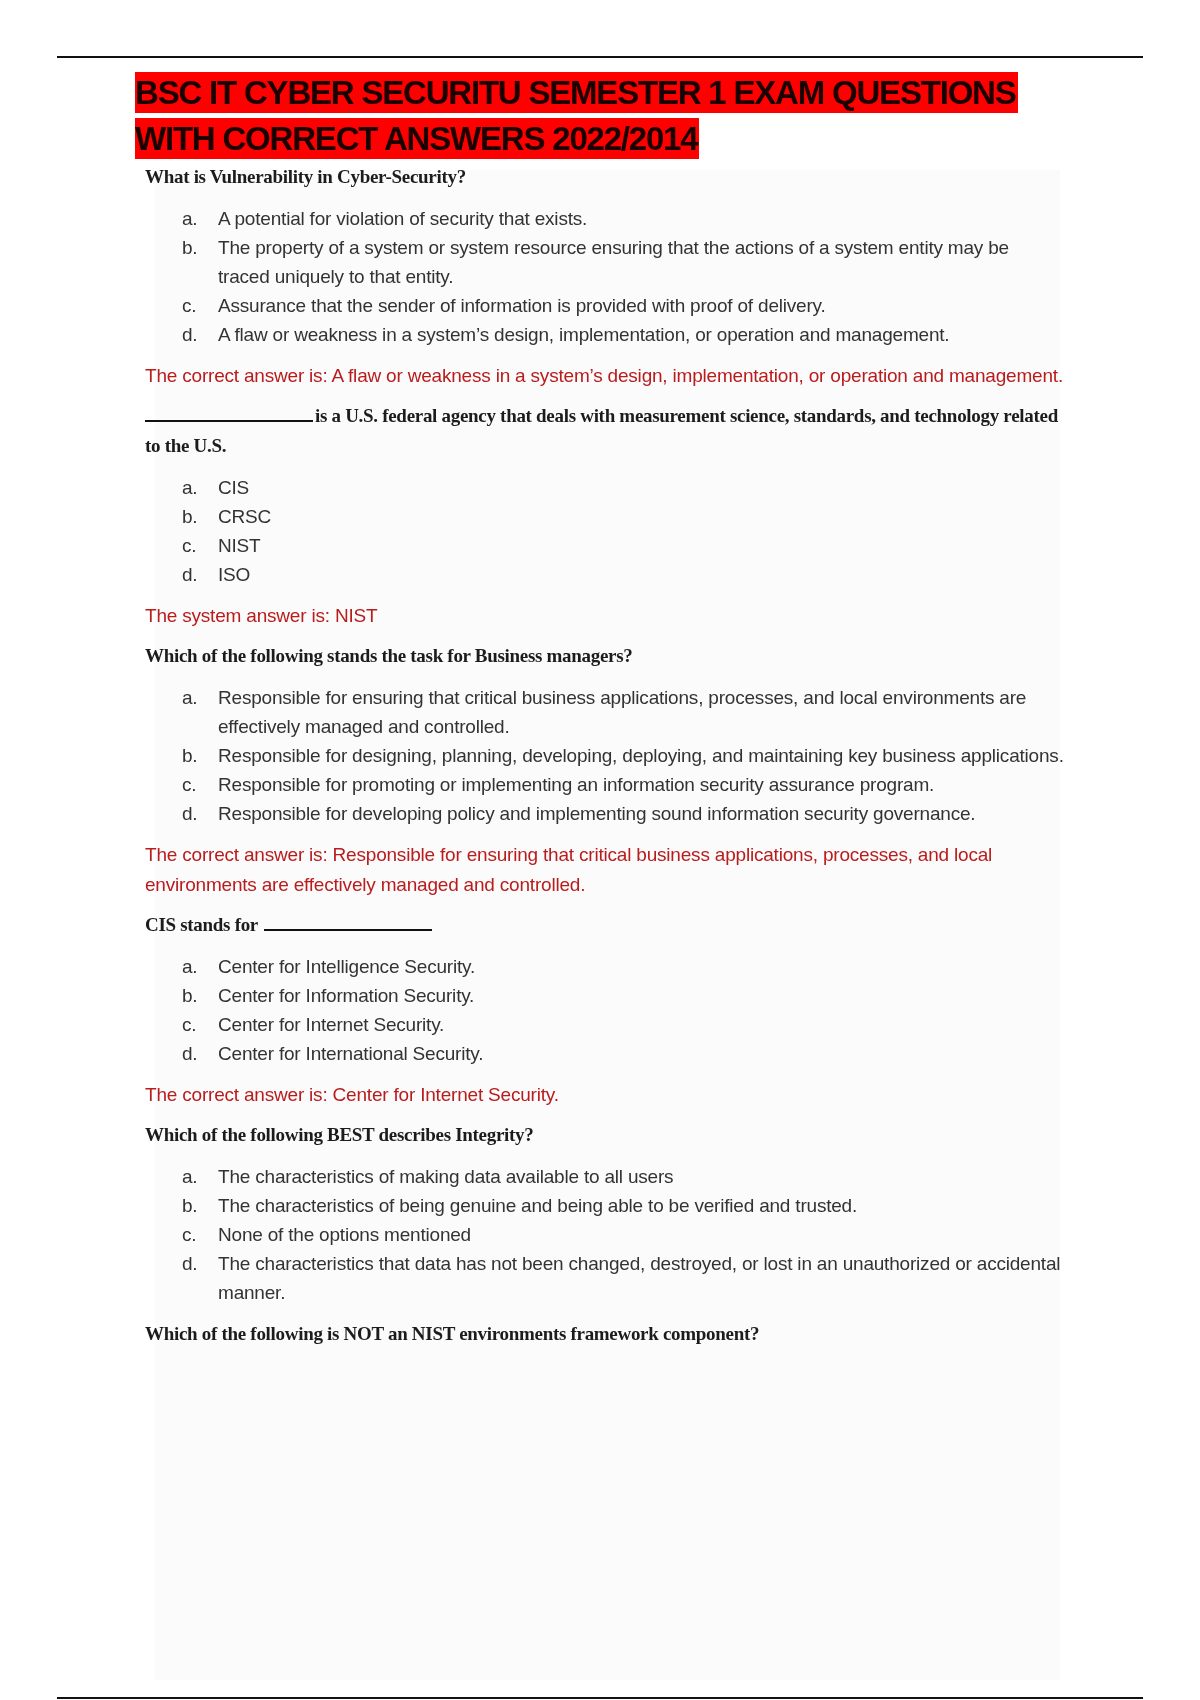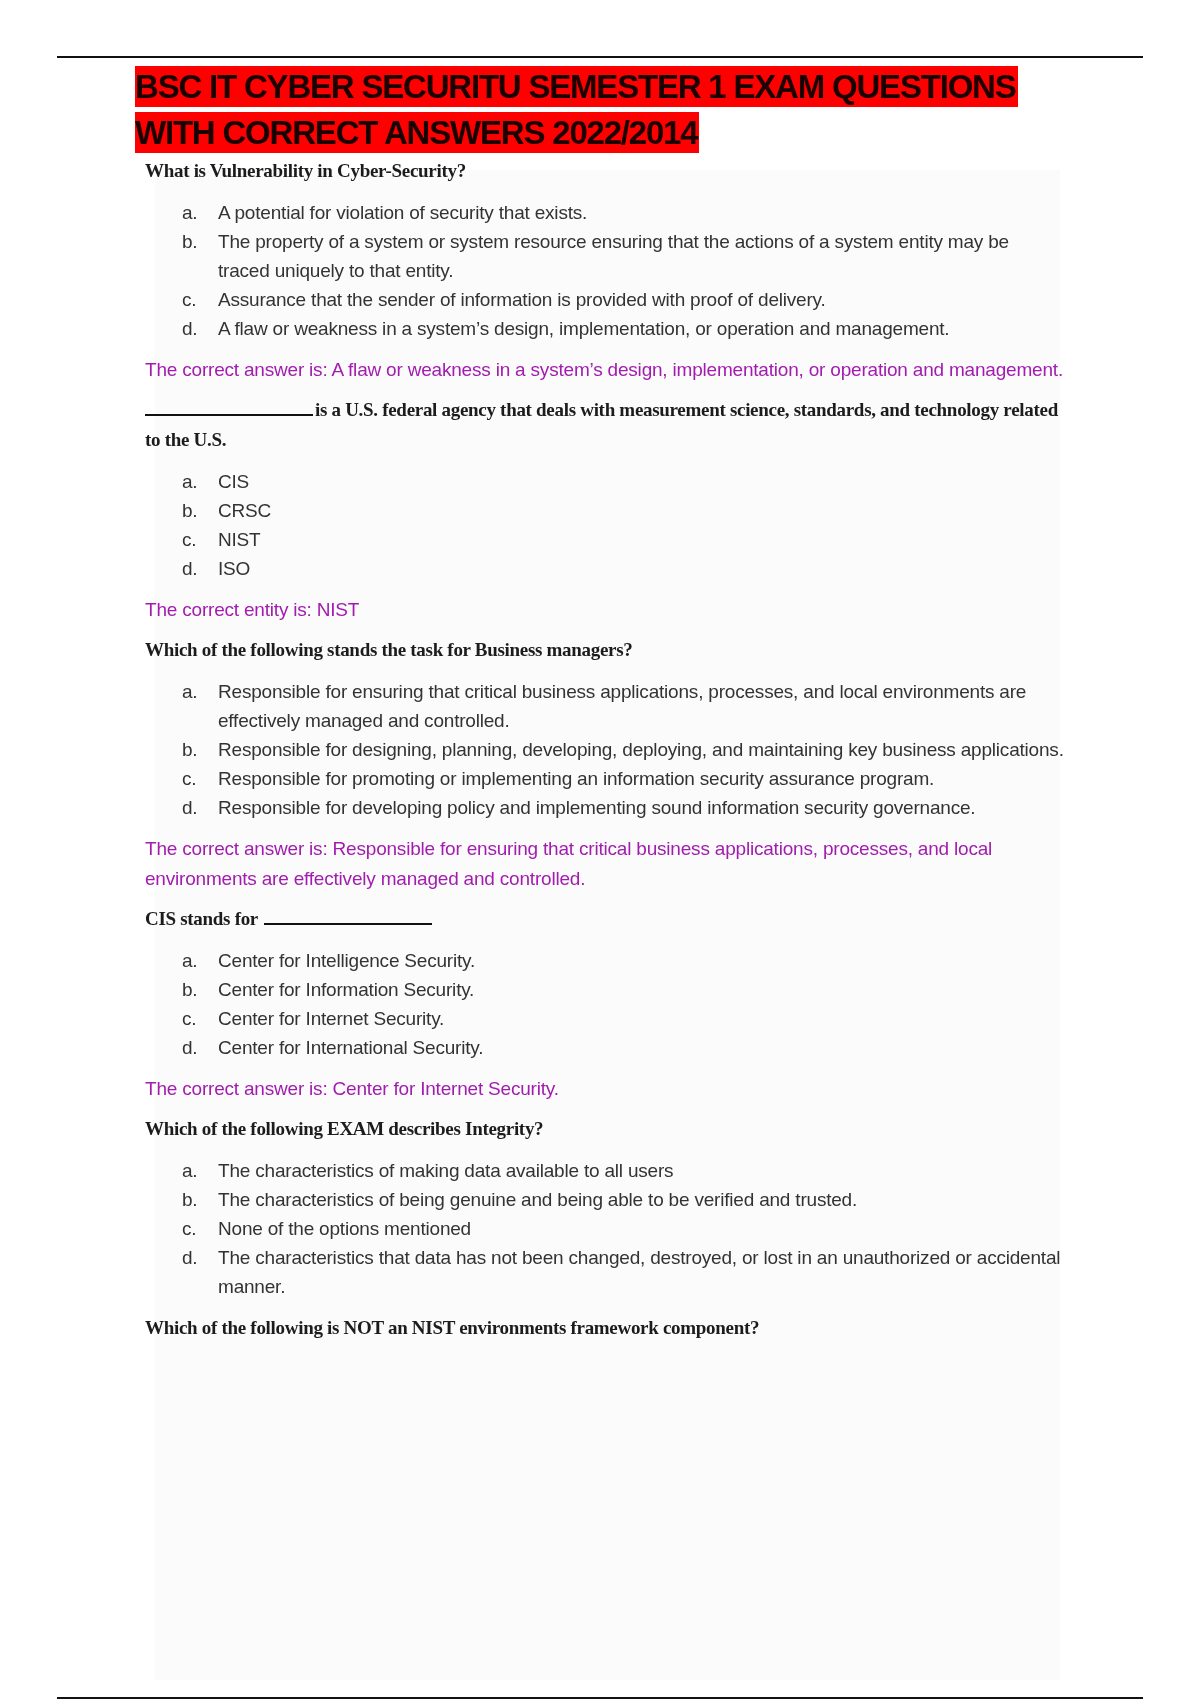--- a/index.html
+++ b/index.html
@@ -29,21 +29,21 @@
       width: 1086px;
       height: 2px;
       background: #111111;
     }
     .rule-top { top: 56px; }
     .rule-bottom { top: 1697px; }
 
     .content {
       position: absolute;
       left: 145px;
-      top: 64px;
+      top: 70px;
       width: 920px;
     }
     .title {
       margin: 0 0 0 -10px;
       font-family: "Liberation Sans", "DejaVu Sans", sans-serif;
       font-weight: bold;
       font-size: 33px;
       line-height: 46px;
       letter-spacing: -1.2px;
       color: #1a0000;
@@ -89,21 +89,21 @@
     }
     ol.options li .marker {
       position: absolute;
       left: 37px;
       top: 0;
       color: #333333;
     }
     .answer {
       font-size: 19px;
       line-height: 30px;
-      color: #a21caf;
+      color: #b91c1c;
       margin: 0 0 10px 0;
       letter-spacing: -0.2px;
     }
     .q-block { margin: 0; }
   </style>
 </head>
 <body>
 
 <div class="page-bg"></div>
 <div class="rule-top"></div>
@@ -127,21 +127,21 @@
   </div>
 
   <div class="q-block">
     <p class="question"><span class="blank"></span><span>is a U.S. federal agency that deals with measurement science, standards, and technology related to the U.S.</span></p>
     <ol class="options">
       <li><span class="marker">a.</span><span>CIS</span></li>
       <li><span class="marker">b.</span><span>CRSC</span></li>
       <li><span class="marker">c.</span><span>NIST</span></li>
       <li><span class="marker">d.</span><span>ISO</span></li>
     </ol>
-    <p class="answer">The correct entity is: NIST</p>
+    <p class="answer">The system answer is: NIST</p>
   </div>
 
   <div class="q-block">
     <p class="question">Which of the following stands the task for Business managers?</p>
     <ol class="options">
       <li><span class="marker">a.</span><span>Responsible for ensuring that critical business applications, processes, and local environments are effectively managed and controlled.</span></li>
       <li><span class="marker">b.</span><span>Responsible for designing, planning, developing, deploying, and maintaining key business applications.</span></li>
       <li><span class="marker">c.</span><span>Responsible for promoting or implementing an information security assurance program.</span></li>
       <li><span class="marker">d.</span><span>Responsible for developing policy and implementing sound information security governance.</span></li>
     </ol>
@@ -153,21 +153,21 @@
     <ol class="options">
       <li><span class="marker">a.</span><span>Center for Intelligence Security.</span></li>
       <li><span class="marker">b.</span><span>Center for Information Security.</span></li>
       <li><span class="marker">c.</span><span>Center for Internet Security.</span></li>
       <li><span class="marker">d.</span><span>Center for International Security.</span></li>
     </ol>
     <p class="answer">The correct answer is: Center for Internet Security.</p>
   </div>
 
   <div class="q-block">
-    <p class="question">Which of the following EXAM describes Integrity?</p>
+    <p class="question">Which of the following BEST describes Integrity?</p>
     <ol class="options">
       <li><span class="marker">a.</span><span>The characteristics of making data available to all users</span></li>
       <li><span class="marker">b.</span><span>The characteristics of being genuine and being able to be verified and trusted.</span></li>
       <li><span class="marker">c.</span><span>None of the options mentioned</span></li>
       <li><span class="marker">d.</span><span>The characteristics that data has not been changed, destroyed, or lost in an unauthorized or accidental manner.</span></li>
     </ol>
   </div>
 
   <div class="q-block">
     <p class="question">Which of the following is NOT an NIST environments framework component?</p>

